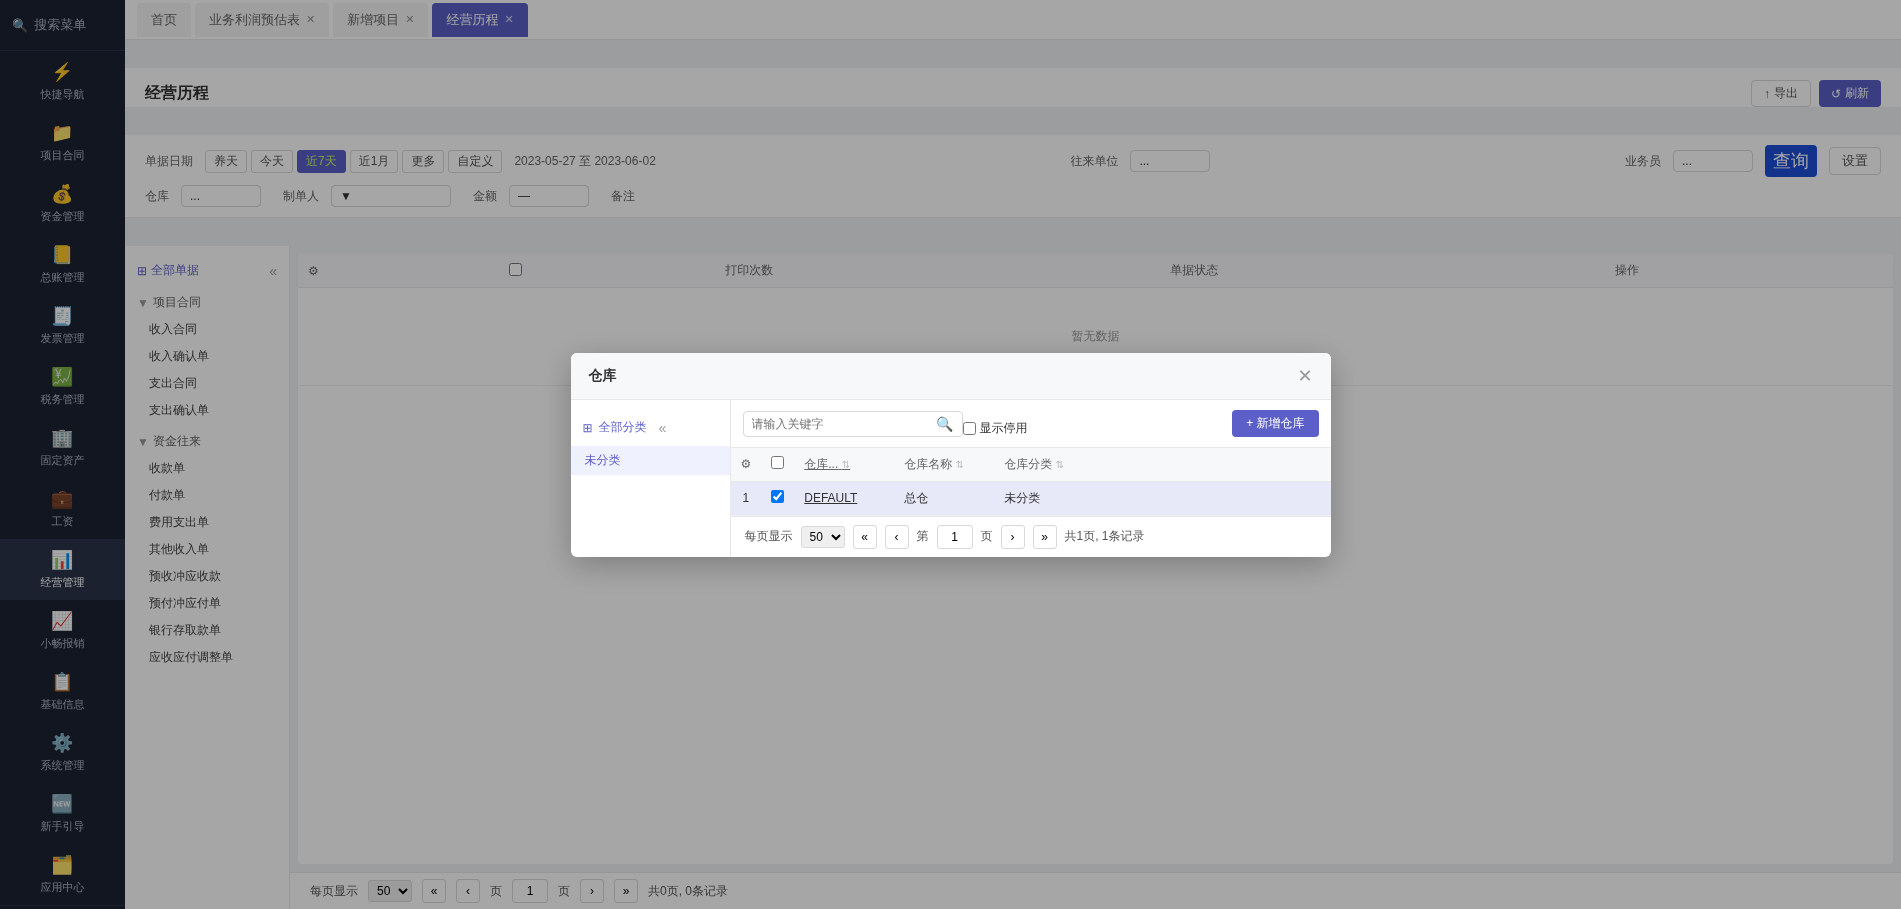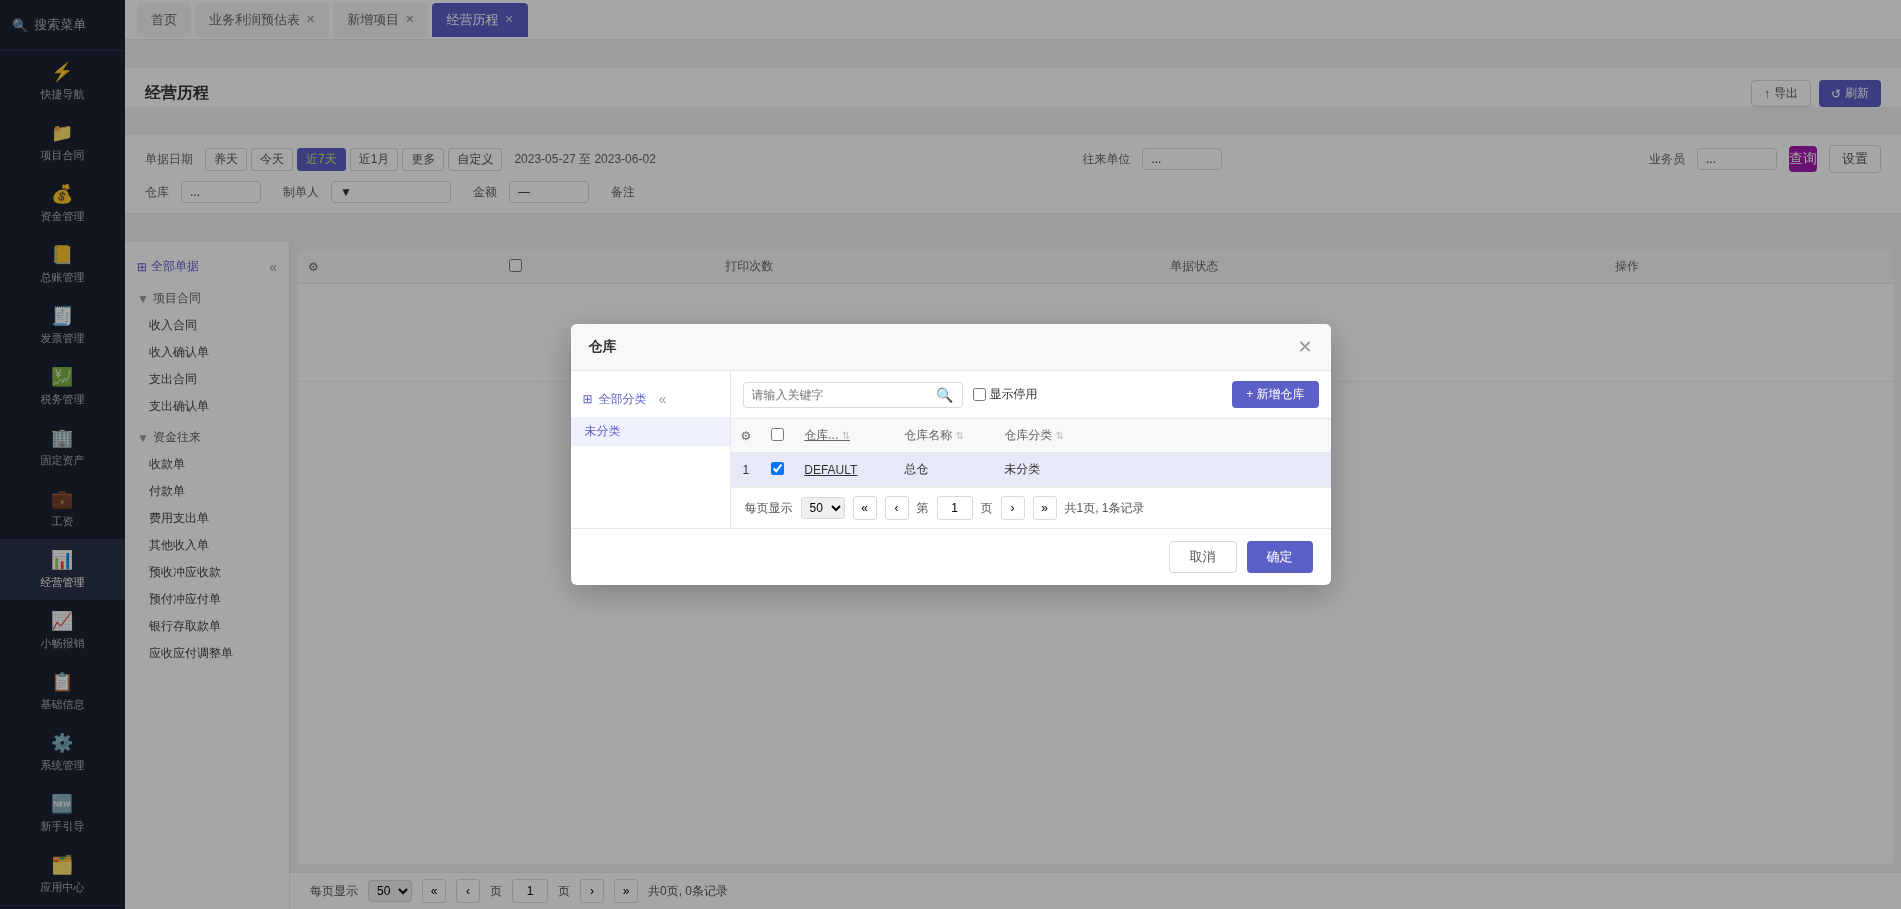--- a/index.html
+++ b/index.html
@@ -35,21 +35,21 @@
     .btn-new { background: #5b5fc7; color: #fff; border: none; padding: 4px 12px; border-radius: 4px; cursor: pointer; font-size: 12px; display: flex; align-items: center; gap: 4px; }
 
     
     .filter-area { background: #fff; padding: 10px 20px; border-bottom: 1px solid #e8e8e8; }
     .filter-row { display: flex; align-items: center; gap: 12px; margin-bottom: 8px; flex-wrap: wrap; }
     .filter-label { color: #666; font-size: 12px; white-space: nowrap; }
     .filter-date-btns { display: flex; gap: 4px; }
     .date-btn { padding: 2px 8px; border: 1px solid #d9d9d9; border-radius: 3px; cursor: pointer; font-size: 12px; background: #fff; color: #555; }
     .date-btn.active { background: #5b5fc7; color: #bef264; border-color: #5b5fc7; }
     .filter-select { border: 1px solid #d9d9d9; border-radius: 4px; padding: 3px 8px; font-size: 12px; color: #333; background: #fff; min-width: 80px; display: flex; align-items: center; justify-content: space-between; cursor: pointer; }
-    .btn-query { background: #a21caf; color: #fff; border: none; padding: 4px 0; border-radius: 4px; cursor: pointer; font-size: 14px; }
+    .btn-query { background: #1d4ed8; color: #fff; border: none; padding: 4px 8px; border-radius: 4px; cursor: pointer; font-size: 18px; }
     .btn-settings { border: 1px solid #d9d9d9; background: #fff; padding: 4px 12px; border-radius: 4px; cursor: pointer; font-size: 13px; color: #555; }
 
     
     .filter-row2 { display: flex; align-items: center; gap: 12px; }
 
     
     .table-area { flex: 1; background: #fff; margin: 8px; border-radius: 4px; overflow: auto; position: relative; }
 
     
     .modal-overlay { position: fixed; top: 0; left: 0; width: 1901px; height: 909px; background: rgba(0,0,0,0.35); z-index: 100; display: flex; align-items: center; justify-content: center; }
@@ -63,21 +63,21 @@
 
     
     .modal-left { width: 160px; border-right: 1px solid #e8e8e8; padding: 10px 0; flex-shrink: 0; overflow-y: auto; }
     .modal-left-header { display: flex; align-items: center; gap: 6px; padding: 6px 12px; font-size: 12px; color: #5b5fc7; cursor: pointer; }
     .modal-left-collapse { cursor: pointer; color: #999; font-size: 14px; padding: 4px 6px; }
     .modal-left-item { padding: 6px 14px; font-size: 12px; color: #333; cursor: pointer; }
     .modal-left-item.active { color: #5b5fc7; background: #f0f1ff; }
 
     
     .modal-right { flex: 1; display: flex; flex-direction: column; overflow: hidden; }
-    .modal-toolbar { display: flex; align-items: center; gap: 10px; padding: 10px 12px; border-bottom: 1px solid #e8e8e8; }
+    .modal-toolbar { display: flex; align-items: flex-end; padding: 10px 12px; border-bottom: 1px solid #e8e8e8; }
     .modal-search-box { display: flex; align-items: center; border: 1px solid #d9d9d9; border-radius: 4px; padding: 4px 8px; flex: 1; max-width: 220px; }
     .modal-search-box input { border: none; outline: none; font-size: 12px; flex: 1; color: #333; }
     .modal-search-icon { color: #999; font-size: 14px; }
     .modal-checkbox-label { display: flex; align-items: center; gap: 4px; font-size: 12px; color: #333; }
     .btn-add-warehouse { background: #5b5fc7; color: #fff; border: none; padding: 5px 14px; border-radius: 4px; cursor: pointer; font-size: 12px; margin-left: auto; }
 
     
     .modal-table { flex: 1; overflow-y: auto; }
     .modal-table table { width: 100%; border-collapse: collapse; font-size: 12px; }
     .modal-table th { background: #f7f8fa; padding: 8px 10px; text-align: left; color: #666; font-weight: 500; border-bottom: 1px solid #e8e8e8; white-space: nowrap; }
@@ -428,18 +428,14 @@
           <span>第</span>
           <input type="text" class="page-input" value="1" style="">
           <span>页</span>
           <button class="page-nav-btn">›</button>
           <button class="page-nav-btn">»</button>
           <span>共1页, 1条记录</span>
         </div>
       </div>
     </div>
 
-    <div class="modal-action-footer">
-      <button class="btn-cancel">取消</button>
-      <button class="btn-confirm">确定</button>
-    </div>
   </div>
 </div>
 
 </body></html>

